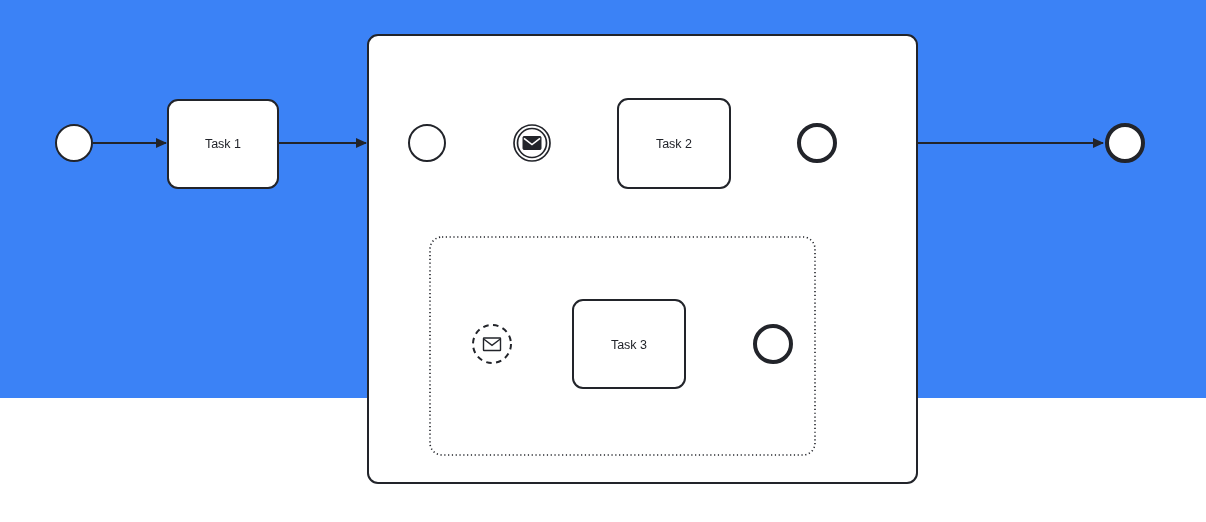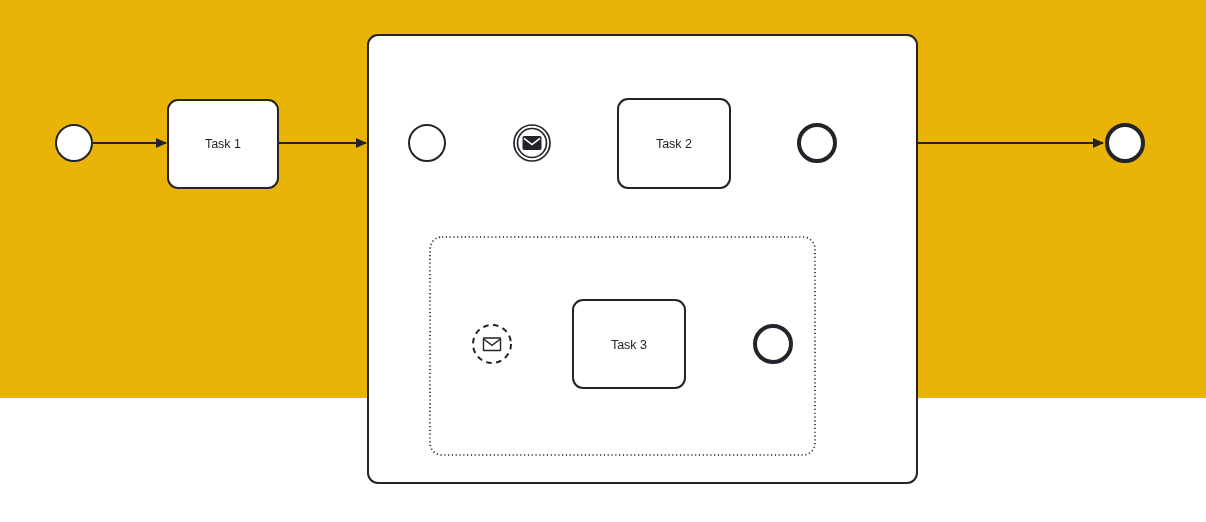--- a/index.html
+++ b/index.html
@@ -7,21 +7,21 @@
     padding: 0;
     background: #ffffff;
     width: 1206px;
     height: 522px;
     overflow: hidden;
     font-family: "Liberation Sans", sans-serif;
   }
   .canvas-wrap {
     width: 1206px;
     height: 398px;
-    background: #eab308;
+    background: #3b82f6;
     text-align: center;
   }
   svg { display: block; }
   .shape {
     fill: #ffffff;
     stroke: #22242a;
     stroke-width: 2;
   }
   .flow {
     fill: none;

